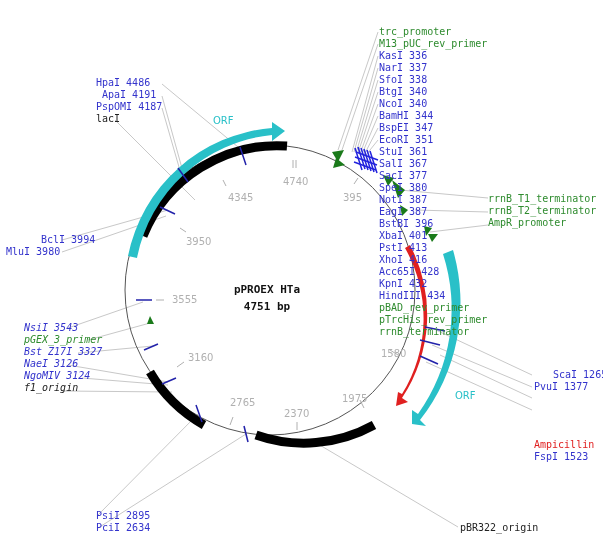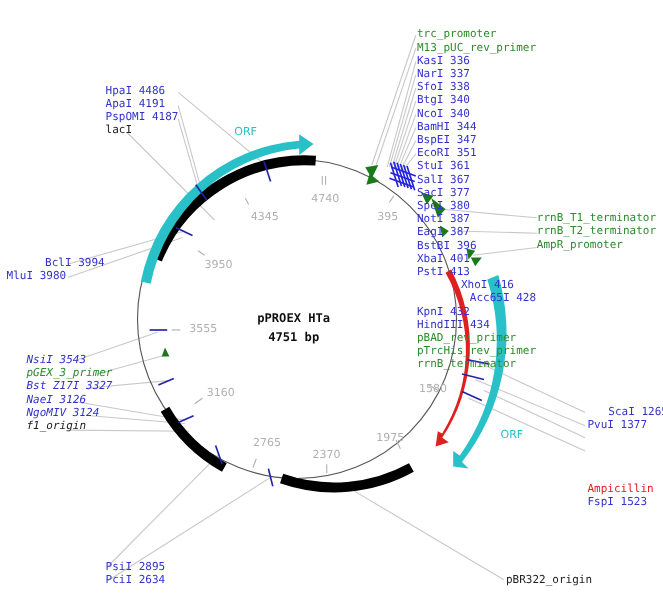--- a/index.html
+++ b/index.html
@@ -161,22 +161,22 @@
   <div class="lbl enz" style="position:relative;">EcoRI 351</div>
   <div class="lbl enz" style="position:relative;">StuI 361</div>
   <div class="lbl enz" style="position:relative;">SalI 367</div>
   <div class="lbl enz" style="position:relative;">SacI 377</div>
   <div class="lbl enz" style="position:relative;">SpeI 380</div>
   <div class="lbl enz" style="position:relative;">NotI 387</div>
   <div class="lbl enz" style="position:relative;">EagI 387</div>
   <div class="lbl enz" style="position:relative;">BstBI 396</div>
   <div class="lbl enz" style="position:relative;">XbaI 401</div>
   <div class="lbl enz" style="position:relative;">PstI 413</div>
-  <div class="lbl enz" style="position:relative;margin-left:40px;">XhoI 416</div>
-  <div class="lbl enz" style="position:relative;text-align:right;">Acc65I 428</div>
+  <div class="lbl enz" style="position:relative;">XhoI 416</div>
+  <div class="lbl enz" style="position:relative;">Acc65I 428</div>
   <div class="lbl enz" style="position:relative;">KpnI 432</div>
   <div class="lbl enz" style="position:relative;">HindIII 434</div>
   <div class="lbl feat" style="position:relative;">pBAD_rev_primer</div>
   <div class="lbl feat" style="position:relative;">pTrcHis_rev_primer</div>
   <div class="lbl feat" style="position:relative;">rrnB_terminator</div>
 </div>
 
 <div style="position:absolute; left:488px; top:193px;">
   <div class="lbl feat" style="position:relative;">rrnB_T1_terminator</div>
   <div class="lbl feat" style="position:relative;">rrnB_T2_terminator</div>
@@ -185,21 +185,21 @@
 
 <div style="position:absolute; left:534px; top:369px;">
   <div class="lbl enz" style="position:relative;margin-left:19px;">ScaI 1265</div>
   <div class="lbl enz" style="position:relative;">PvuI 1377</div>
   <div class="lbl red" style="position:relative;">Ampicillin</div>
   <div class="lbl enz" style="position:relative;">FspI 1523</div>
 </div>
 
 <div style="position:absolute; left:96px; top:77px;">
   <div class="lbl enz" style="position:relative;">HpaI 4486</div>
-  <div class="lbl enz" style="position:relative;">ApaI 4191</div>
+  <div class="lbl enz" style="position:relative;text-align:center;">ApaI 4191</div>
   <div class="lbl enz" style="position:relative;">PspOMI 4187</div>
   <div class="lbl black" style="position:relative;">lacI</div>
 </div>
 
 <div style="position:absolute; left:6px; top:234px;">
   <div class="lbl enz" style="position:relative;padding-left:35px;">BclI 3994</div>
   <div class="lbl enz" style="position:relative;">MluI 3980</div>
 </div>
 
 <div style="position:absolute; left:24px; top:322px;font-style:italic;">

